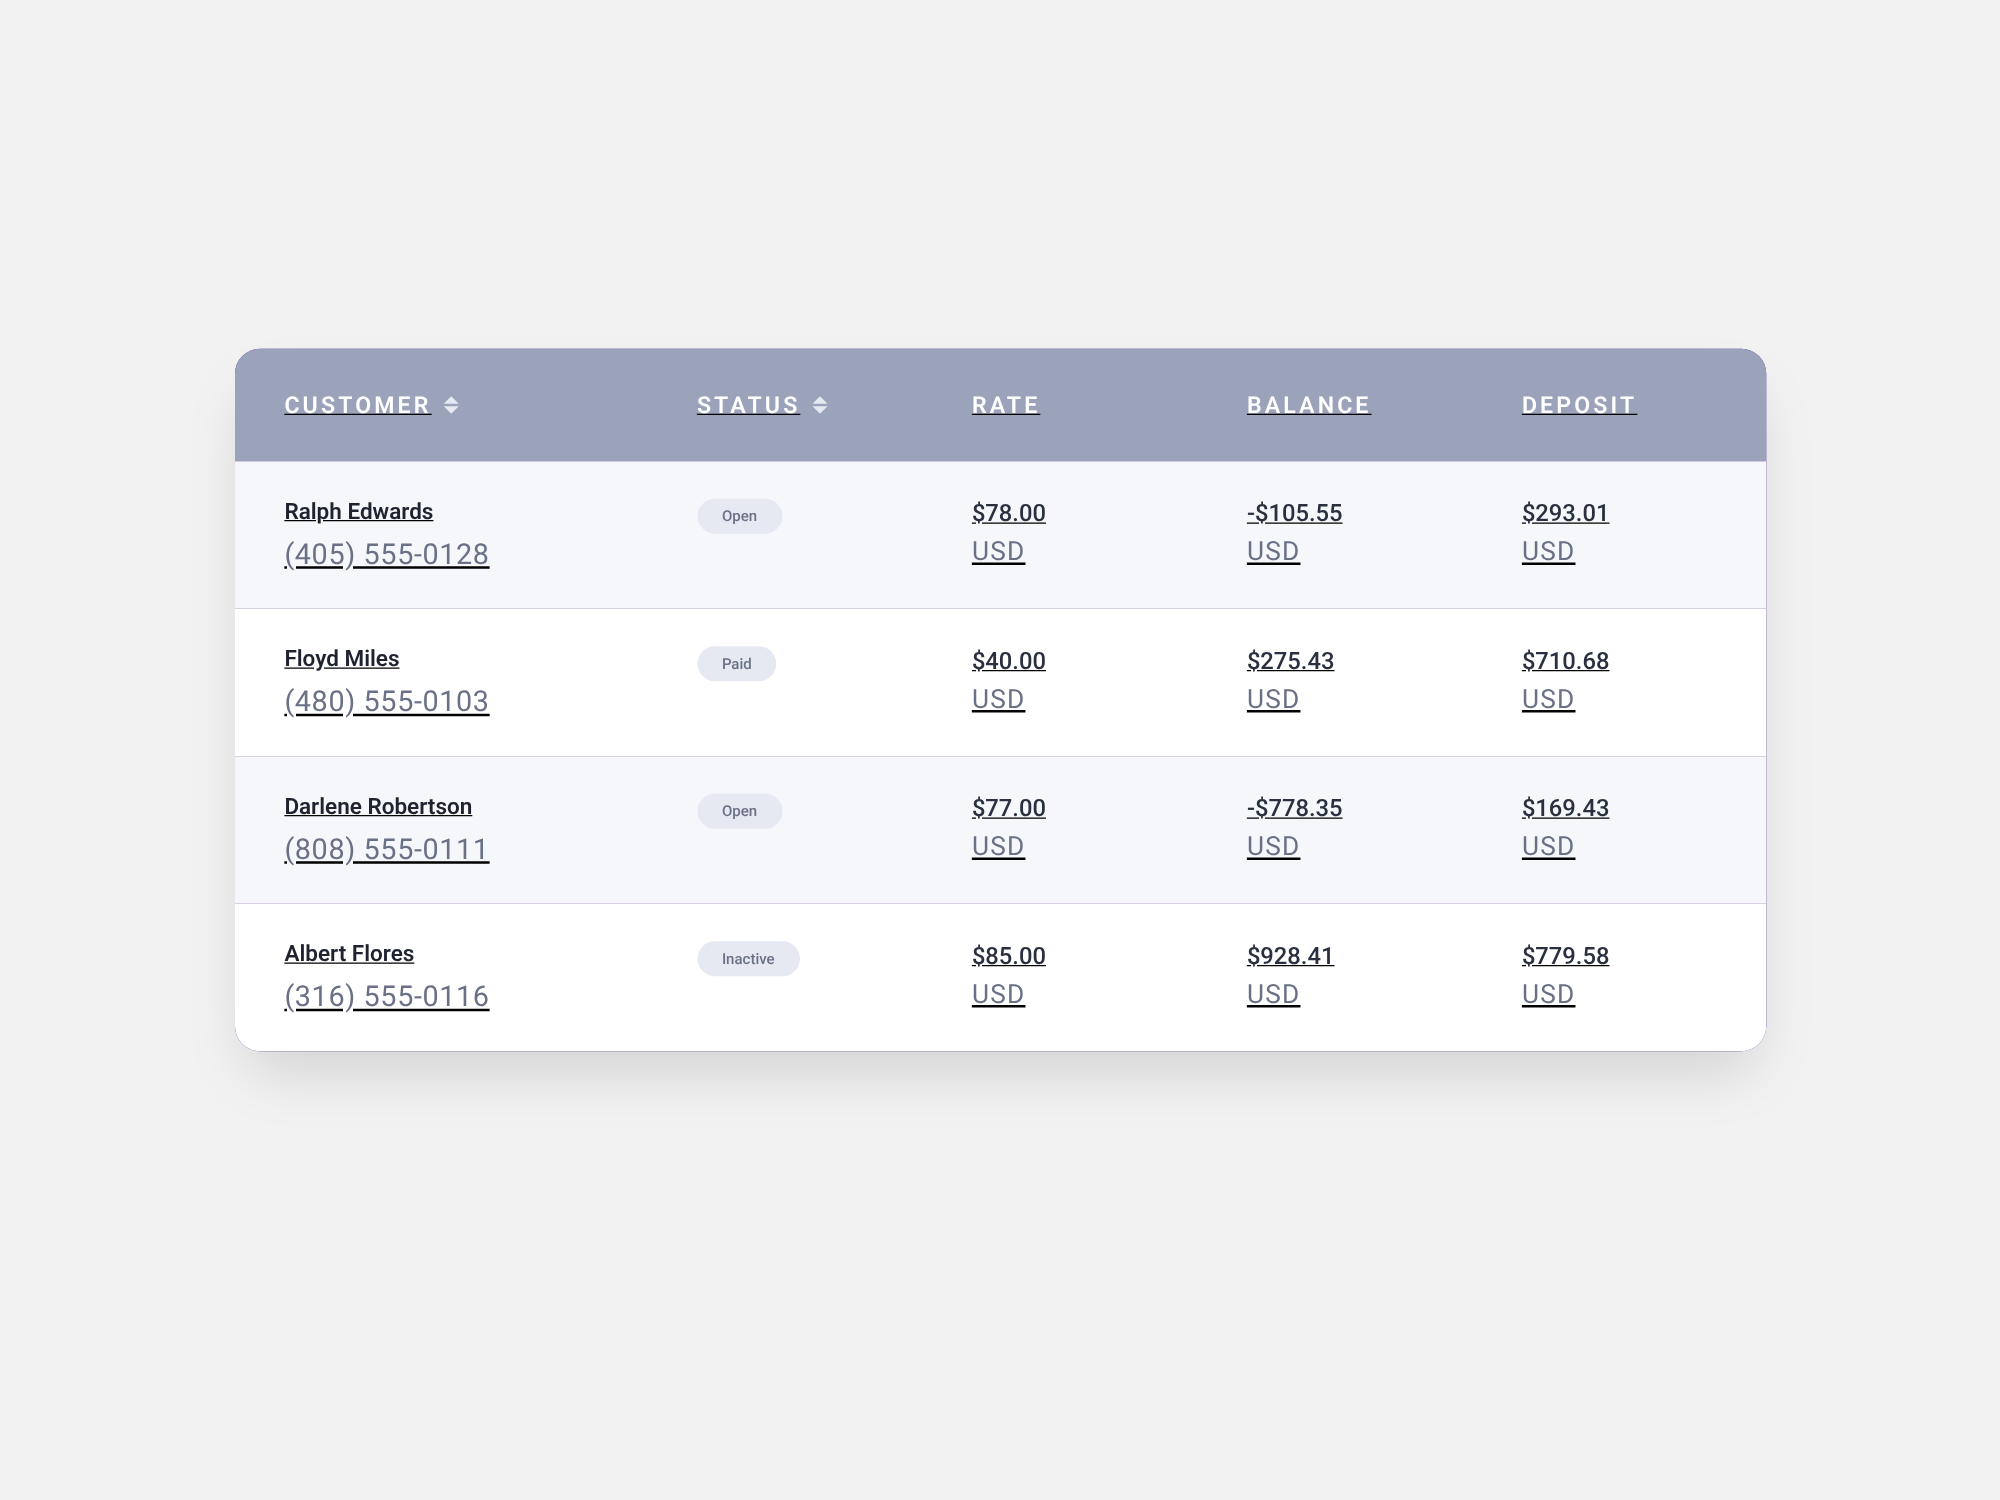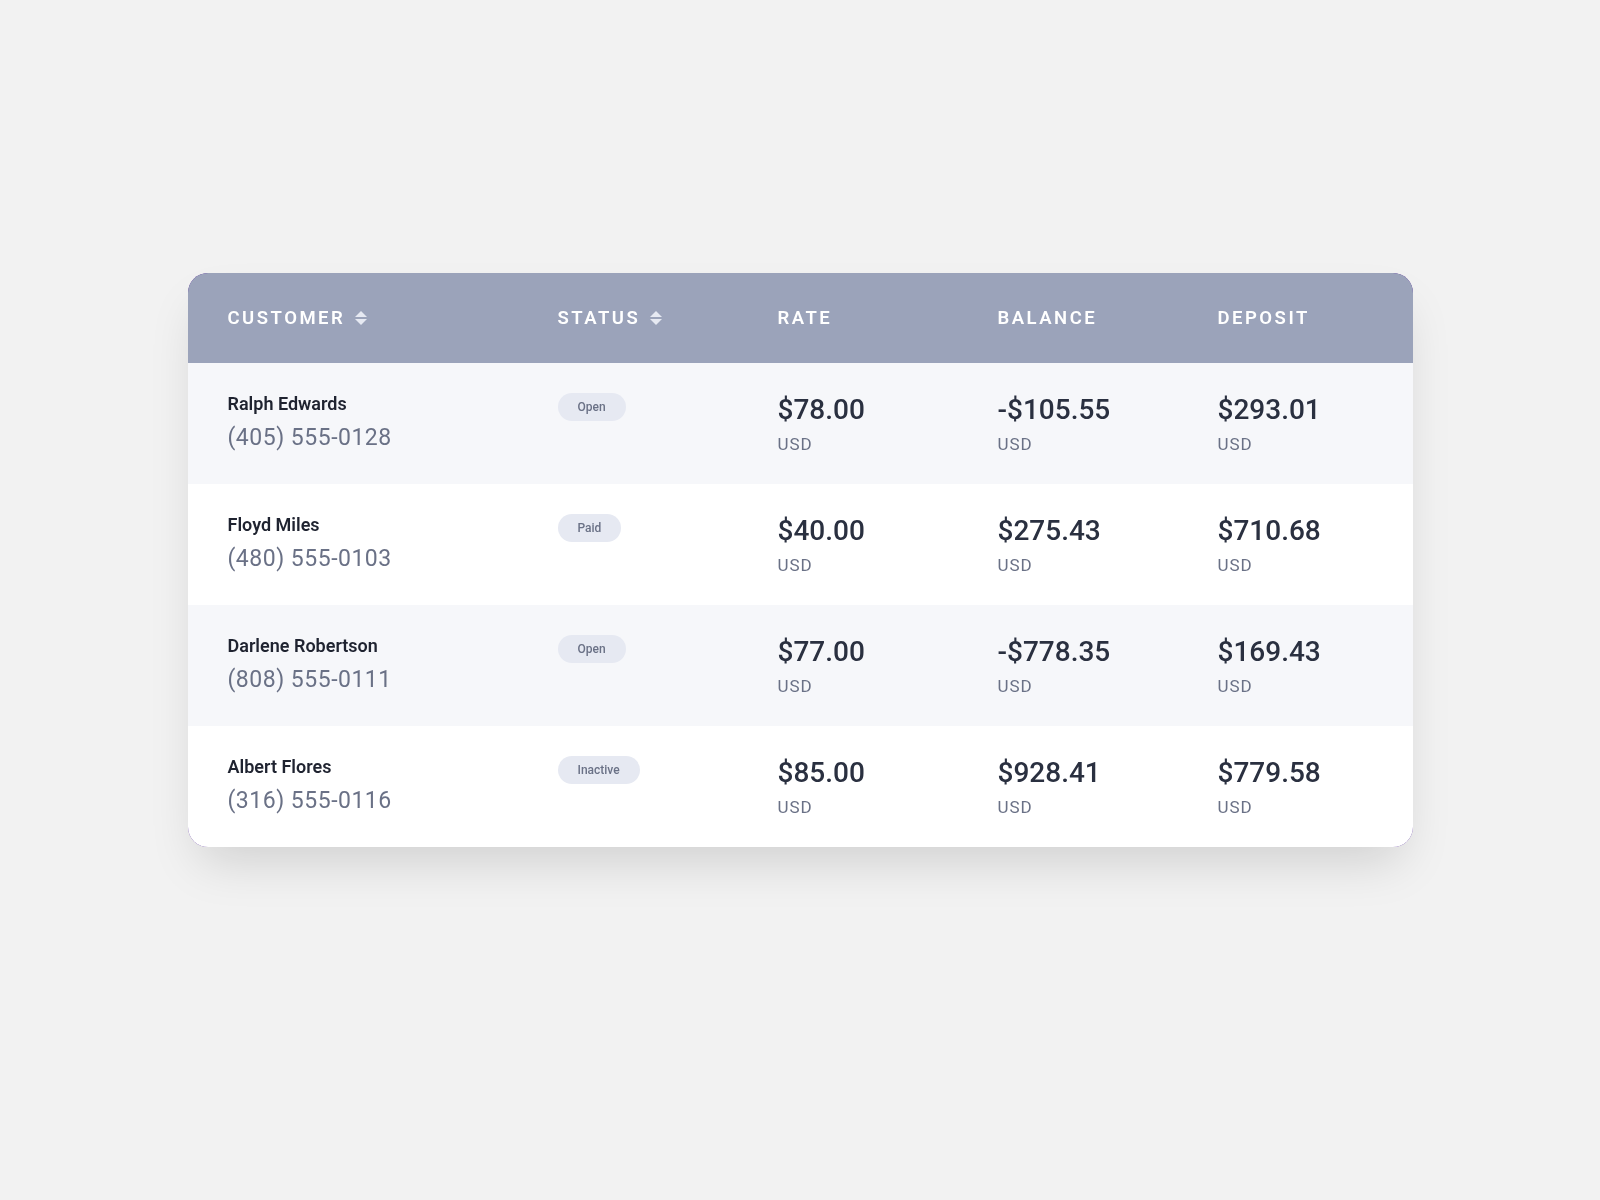--- a/index.html
+++ b/index.html
@@ -12,20 +12,21 @@
     align-items: center;
     justify-content: center;
   }
   .card {
     width: 1225px;
     border-radius: 20px;
     overflow: hidden;
     background: #4c1d95;
     box-shadow: 0 25px 50px -12px rgba(0,0,0,0.15);
     transform: translateY(-40px);
+    text-decoration: underline;
   }
   .header {
     background: #9ba3ba;
     display: grid;
     grid-template-columns: 330px 220px 220px 220px 235px;
     padding: 34px 0 34px 40px;
   }
   .hcell {
     display: flex;
     align-items: center;
@@ -76,27 +77,27 @@
   .badge {
     display: inline-block;
     background: #e6e9f2;
     color: #6a7186;
     font-size: 12px;
     padding: 7px 20px;
     border-radius: 999px;
     font-weight: 500;
   }
   .money {
-    font-size: 28px;
+    font-size: 19px;
     font-weight: 500;
     color: #2a3040;
     margin-bottom: 8px;
   }
   .currency {
-    font-size: 17px;
+    font-size: 21px;
     color: #6a7186;
     letter-spacing: 1px;
   }
 </style>
 </head>
 <body>
 
 <div class="card">
 
   <div class="header">

